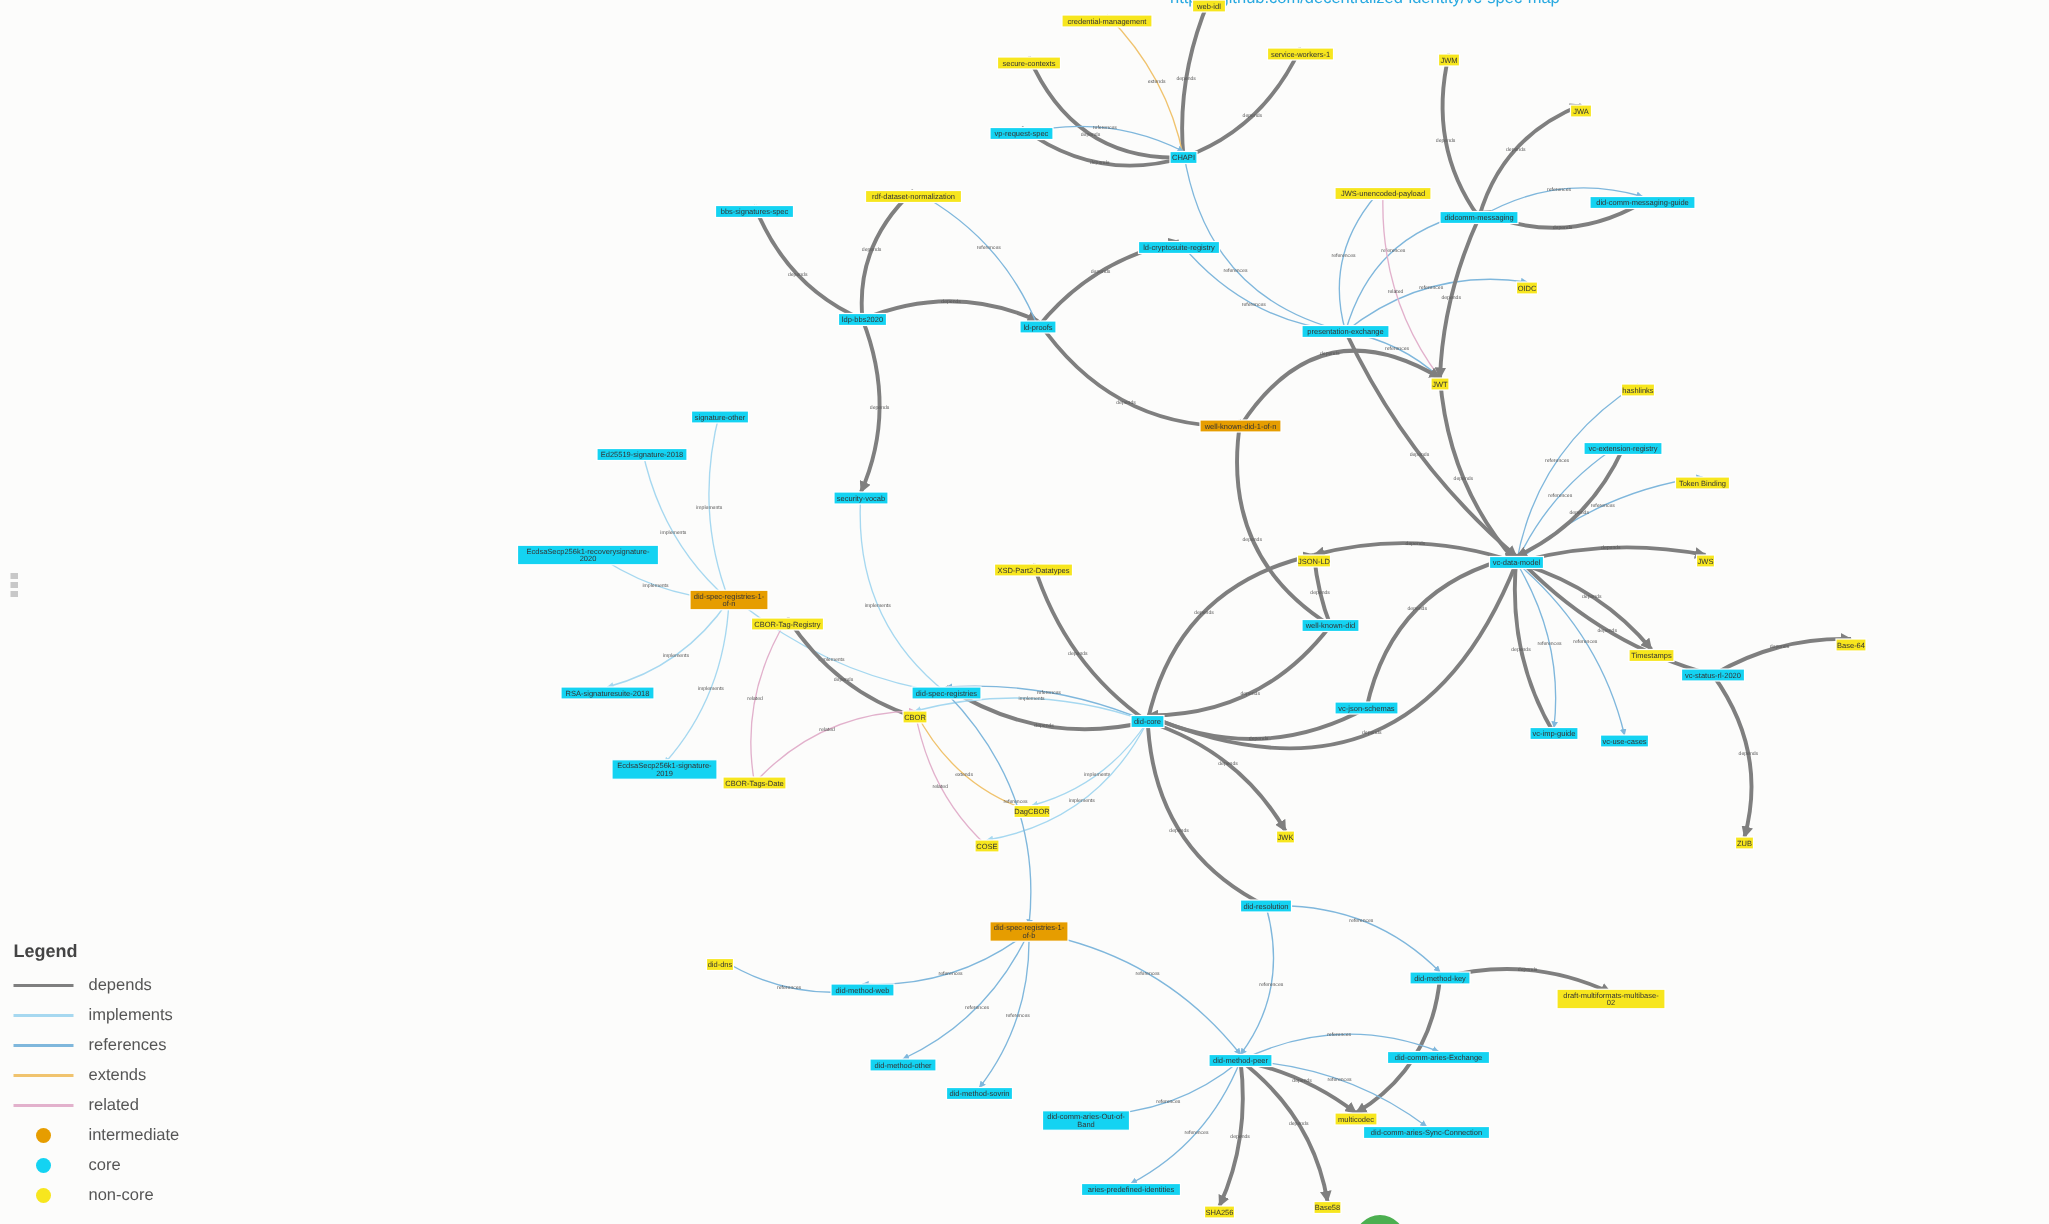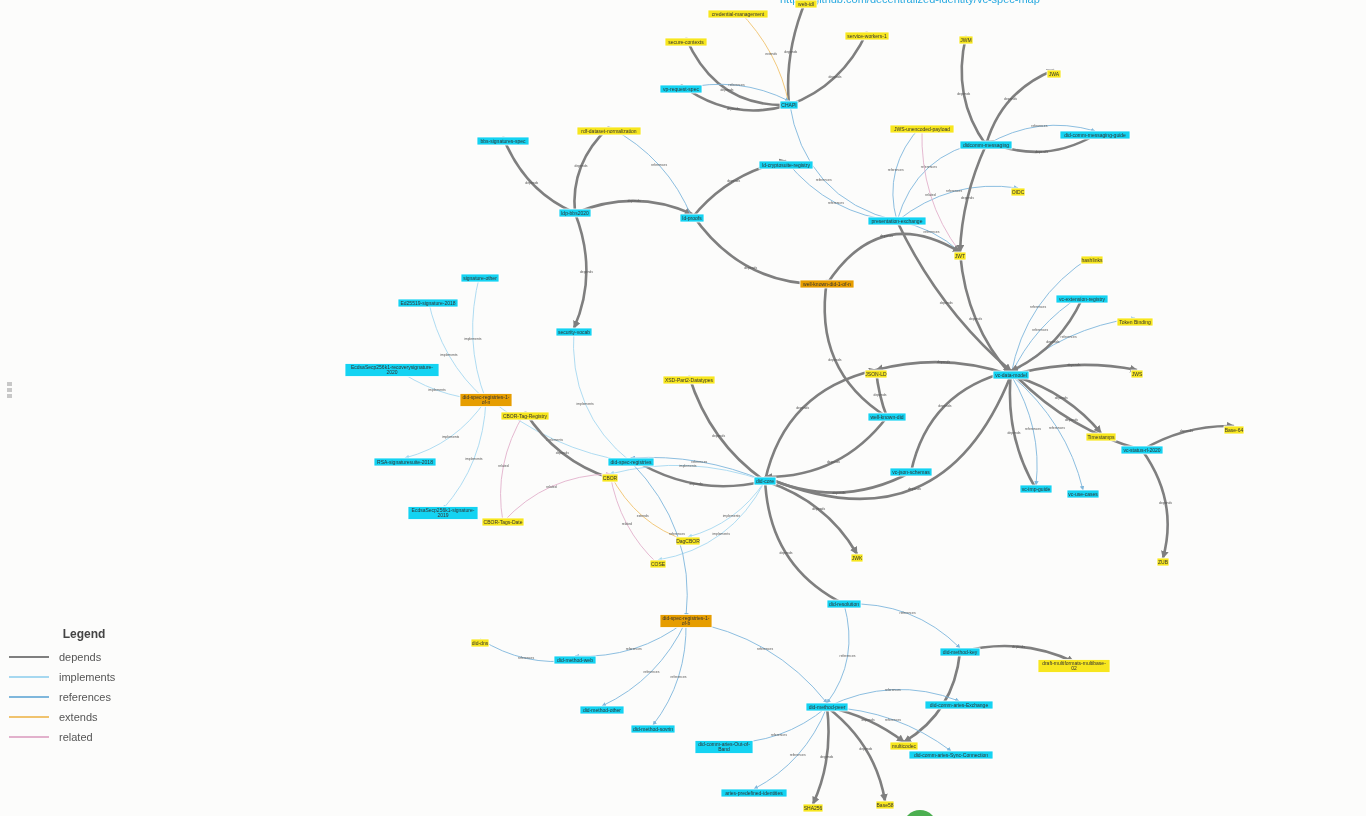--- a/index.html
+++ b/index.html
@@ -6,21 +6,21 @@
   body { width:1366px; height:816px; overflow:hidden; background:#fcfcfb; font-family:"Liberation Sans", sans-serif; position:relative; }
   #graph { position:absolute; left:0; top:0; width:1366px; height:816px; }
   .edge { fill:none; }
   .edge-label { font-family:"Liberation Sans", sans-serif; font-size:3.4px; fill:#555; }
   .node-rect { stroke-width:0.8; }
   .node-text { font-family:"Liberation Sans", sans-serif; font-size:5px; fill:#333; text-anchor:middle; }
   .page-title { position:absolute; left:780px; top:-7px; font-size:11px; color:#29a9e0; white-space:nowrap; }
   .handle { position:absolute; left:7px; top:382px; width:6px; }
   .handle span { display:block; width:5px; height:4px; background:#c8c8c8; margin-bottom:2px; }
   .legend { position:absolute; left:9px; top:627px; width:150px; }
-  .legend-title { font-size:12px; font-weight:bold; color:#444; margin-bottom:6px;text-align:center; }
+  .legend-title { font-size:12px; font-weight:bold; color:#444; margin-bottom:6px; }
   .legend-row { display:flex; align-items:center; height:20px; font-size:11px; color:#555; }
   .legend-swatch { width:40px; display:flex; align-items:center; justify-content:flex-start; margin-right:10px; }
   .legend-line { width:40px; height:2px; }
   .legend-dot { width:10px; height:10px; border-radius:50%; margin-left:15px; }
   .fab { position:absolute; left:903px; top:810px; width:34px; height:34px; border-radius:50%; background:#4caf50; }
 </style>
 </head>
 <body>
 
 <div class="page-title">https://github.com/decentralized-identity/vc-spec-map</div>
@@ -522,15 +522,35 @@
         </div>
         <span>extends</span>
       </div>
       <div class="legend-row">
         <div class="legend-swatch">
           <div class="legend-line" style="background: rgb(226, 177, 204);"></div>
         </div>
         <span>related</span>
       </div>
     </div>
+  <div id="legend-nodes">
+      <div class="legend-row">
+        <div class="legend-swatch">
+          <div class="legend-dot" style="background: rgb(230, 157, 0);"></div>
+        </div>
+        <span>intermediate</span>
+      </div>
+      <div class="legend-row">
+        <div class="legend-swatch">
+          <div class="legend-dot" style="background: rgb(20, 211, 242);"></div>
+        </div>
+        <span>core</span>
+      </div>
+      <div class="legend-row">
+        <div class="legend-swatch">
+          <div class="legend-dot" style="background: rgb(247, 230, 30);"></div>
+        </div>
+        <span>non-core</span>
+      </div>
+    </div>
 </div>
 
 <div class="fab"></div>
 
 </body></html>

